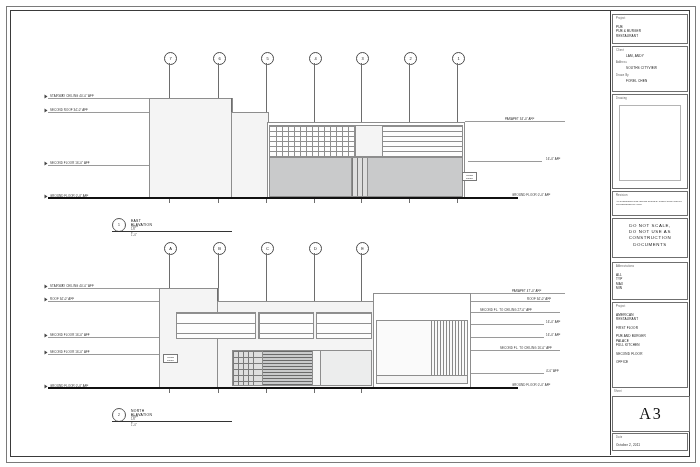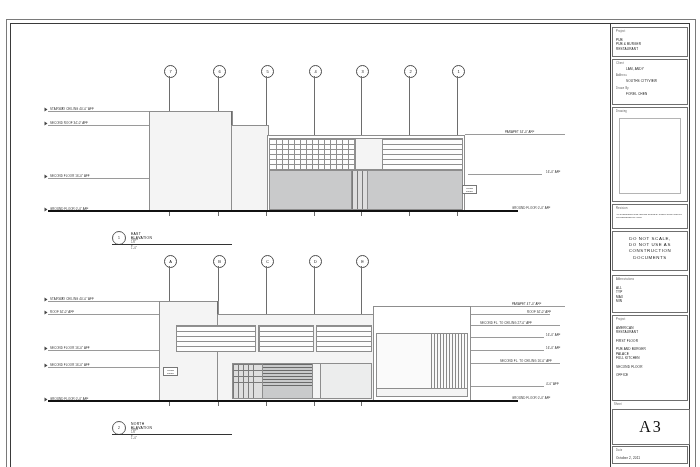--- a/index.html
+++ b/index.html
@@ -1,17 +1,17 @@
 <!DOCTYPE html>
 <html><head>
 <meta charset="utf-8">
 <style>
   html,body{margin:0;padding:0;background:#ffffff;}
   body{width:700px;height:467px;overflow:hidden;font-family:"Liberation Sans",sans-serif;color:#111;}
-  #sheet{position:relative;width:700px;height:374px;background:#fff;margin-top:13px;}
+  #sheet{position:relative;width:700px;height:374px;background:#fff;}
 
   
   .frame-outer{position:absolute;left:6px;top:6px;width:688px;height:455px;border:1px solid #7a7a7a;}
   .frame-inner{position:absolute;left:10px;top:10px;width:678px;height:445px;border:1px solid #3a3a3a;}
   .title-div{position:absolute;left:610px;top:10px;width:0;height:445px;border-left:1px solid #3a3a3a;}
 
   
   .tb{position:absolute;left:612px;width:76px;box-sizing:border-box;}
   .tb-box{border:1px solid #6f6f6f;background:#fff;padding:2px 3px;box-sizing:border-box;}
   .tb-cap{font-size:2.6px;letter-spacing:.2px;color:#555;text-transform:capitalize;line-height:4px;}

